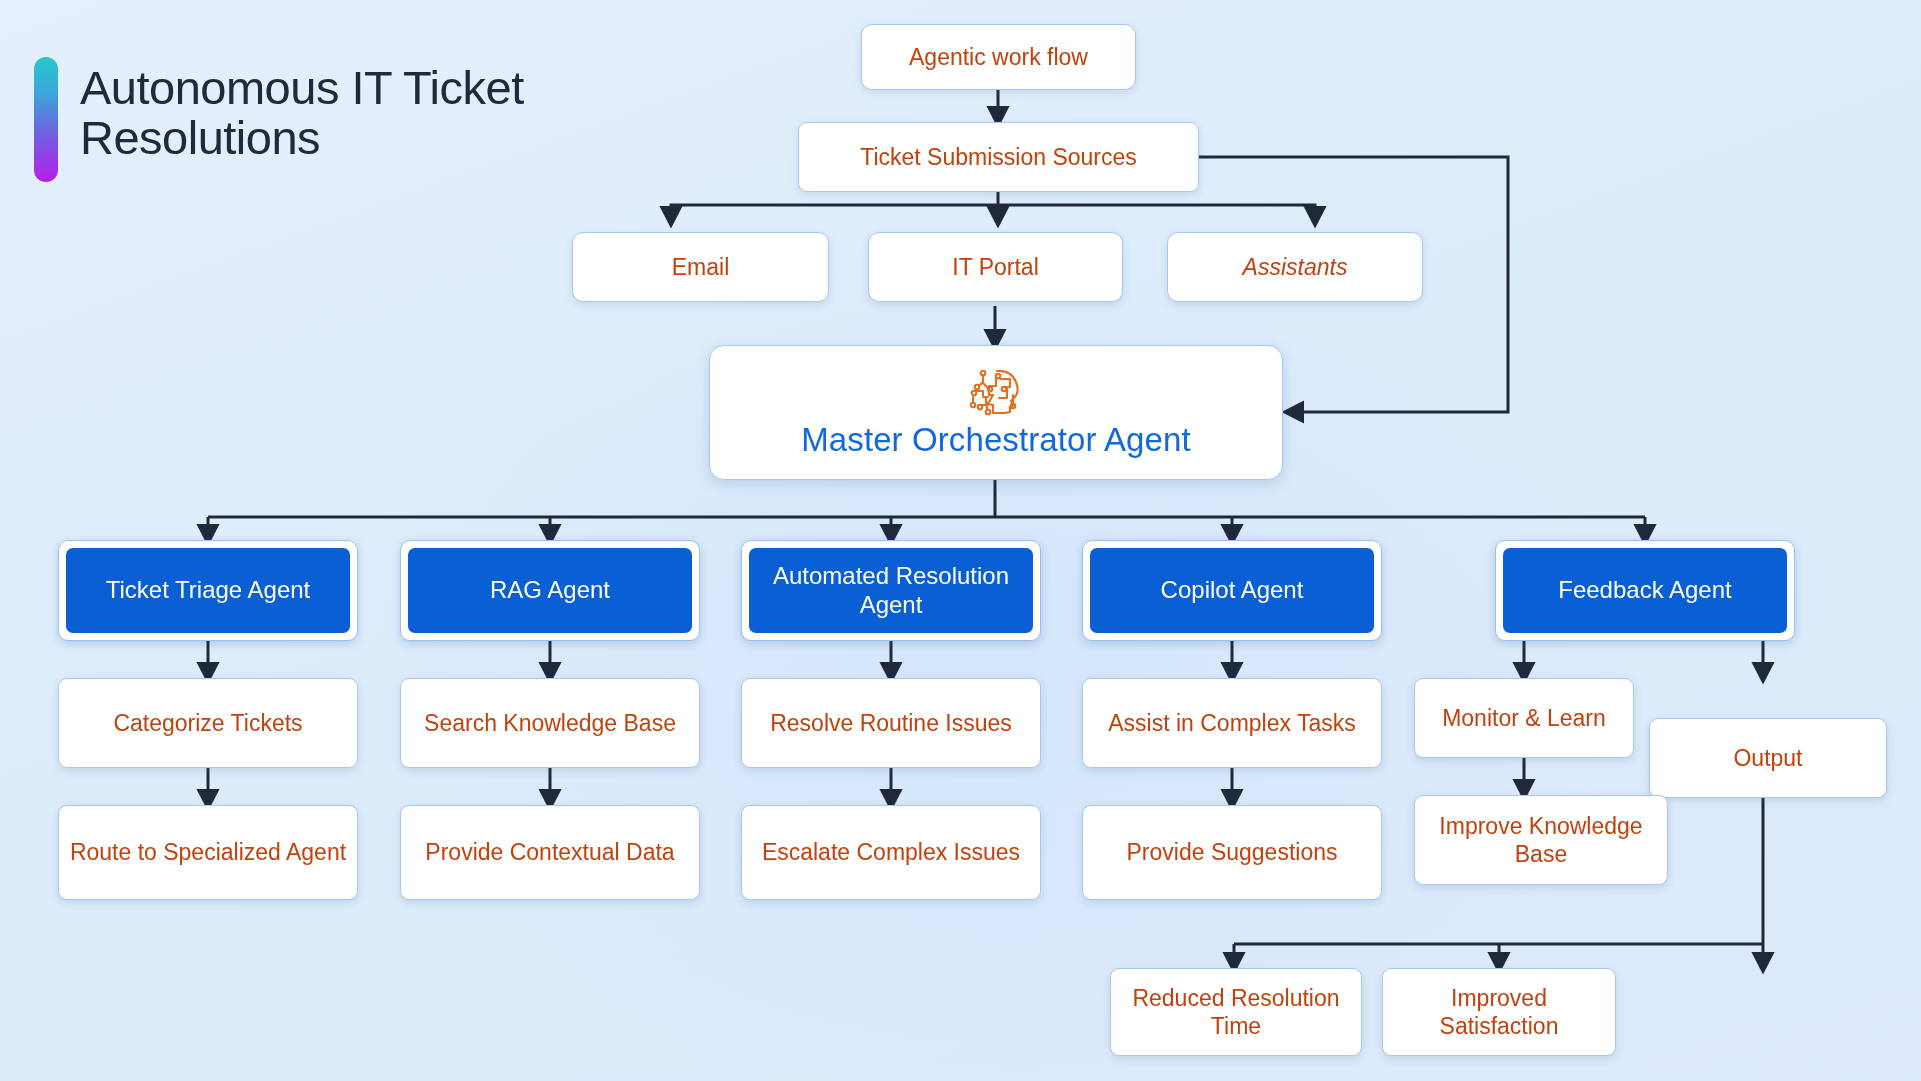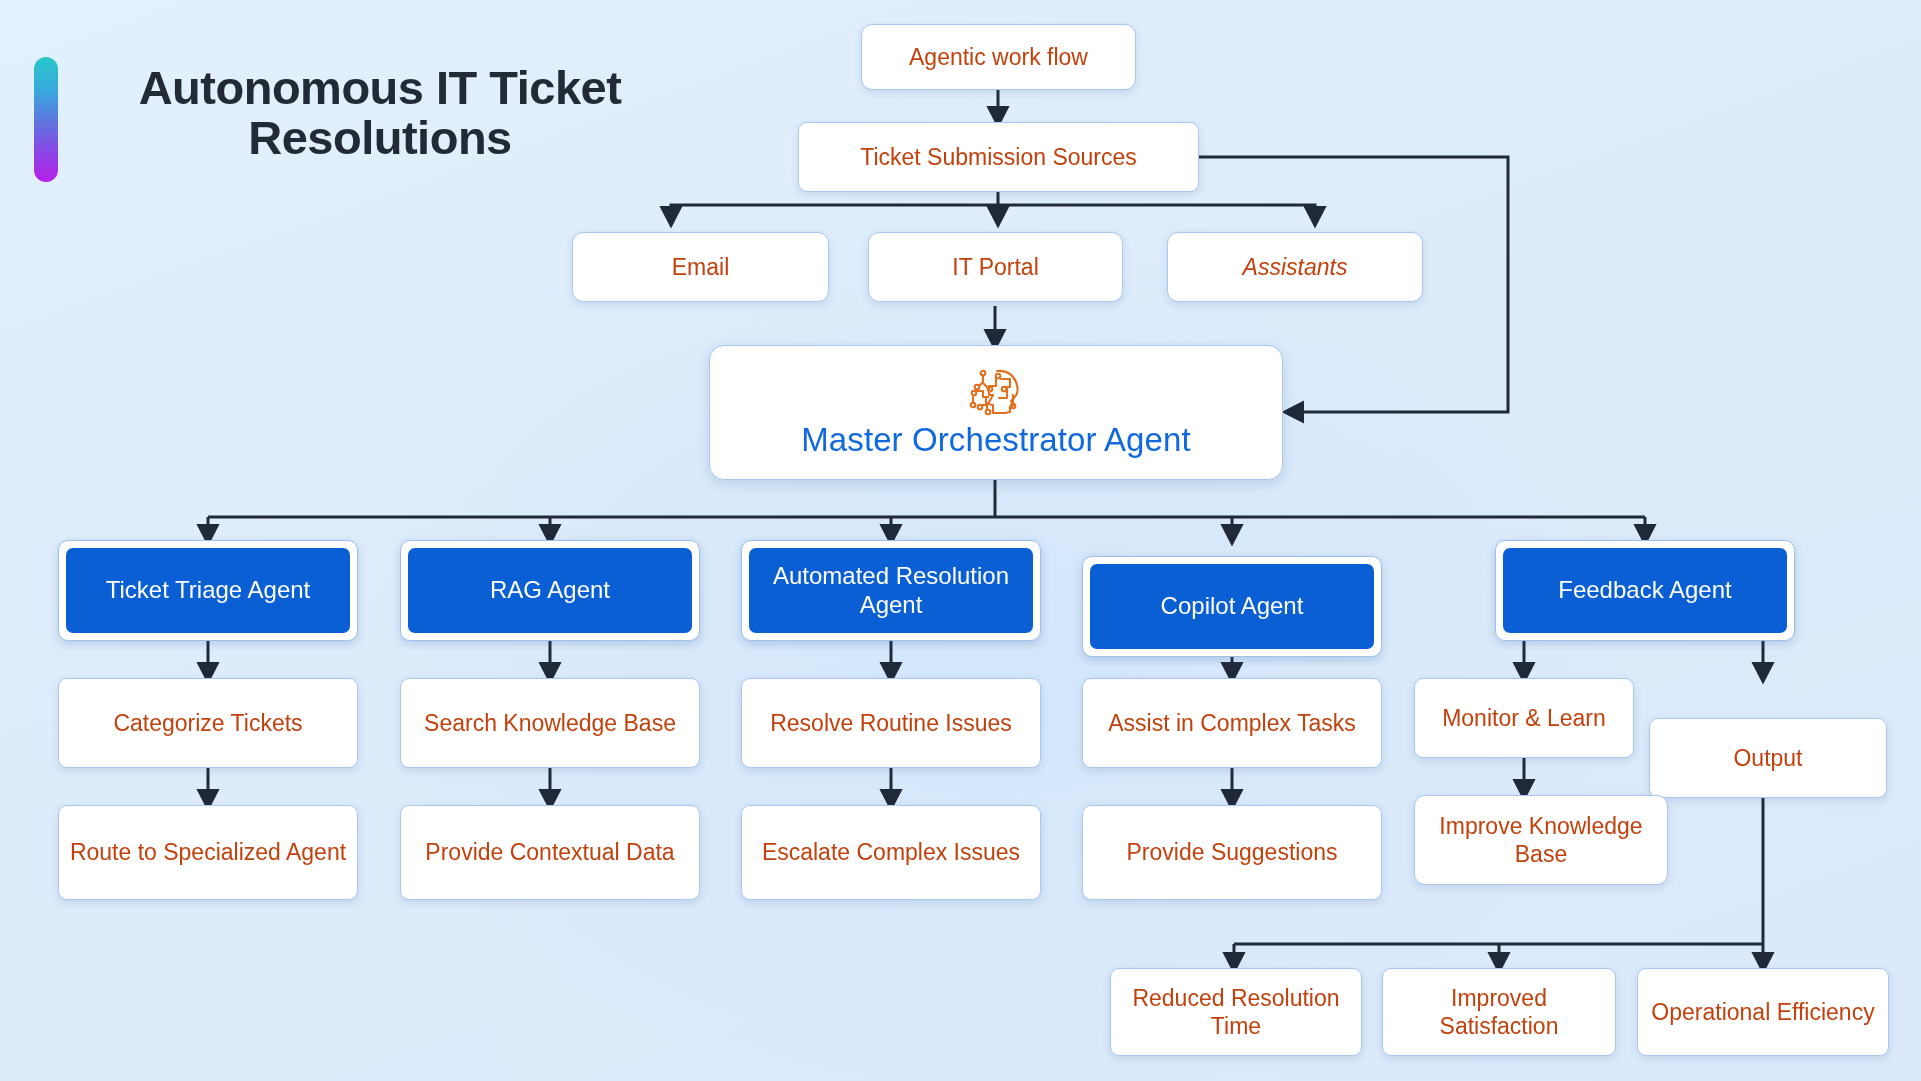--- a/index.html
+++ b/index.html
@@ -14,22 +14,22 @@
     background:
       radial-gradient(900px 620px at 52% 62%, #d3e6fa 0%, rgba(211,230,250,0) 70%),
       linear-gradient(160deg,#e3f0fd 0%, #ddecfb 45%, #dbe9fa 100%);
   }
   #wires{position:absolute;inset:0;width:1921px;height:1081px;pointer-events:none;}
 
   
   .title-wrap{position:absolute;left:34px;top:57px;display:flex;align-items:flex-start;gap:22px;}
   .accent-bar{width:24px;height:125px;border-radius:14px;
     background:linear-gradient(180deg,#28c7c9 0%,#3aa7dd 28%,#5f74de 52%,#8a46e6 76%,#b81ee8 100%);}
-  .title-text{font-size:47px;line-height:1.07;font-weight:bold;color:#222a36;letter-spacing:-.5px;
-    max-width:600px;padding-top:6px;text-align:center;}
+  .title-text{font-size:47px;line-height:1.07;font-weight:normal;color:#222a36;letter-spacing:-.5px;
+    max-width:600px;padding-top:6px;}
 
   
   .node{position:absolute;box-sizing:border-box;background:#ffffff;border:1px solid #a9c7ef;
     border-radius:9px;display:flex;align-items:center;justify-content:center;text-align:center;
     color:#c2410c;font-size:23px;line-height:1.22;padding:6px 10px;
     box-shadow:0 3px 9px rgba(60,95,150,.16);}
   .node.soft{border-radius:11px;}
 
   
   .master{position:absolute;box-sizing:border-box;background:#fff;border:1px solid #a9c7ef;
@@ -146,37 +146,36 @@
 
   <div class="agent" style="left:58px;top:540px;width:300px;height:101px;">
     <div class="agent-inner">Ticket Triage Agent</div>
   </div>
   <div class="agent" style="left:400px;top:540px;width:300px;height:101px;">
     <div class="agent-inner">RAG Agent</div>
   </div>
   <div class="agent" style="left:741px;top:540px;width:300px;height:101px;">
     <div class="agent-inner">Automated Resolution Agent</div>
   </div>
-  <div class="agent" style="left:1082px;top:540px;width:300px;height:101px;margin-top:16px;">
+  <div class="agent" style="left:1082px;top:540px;width:300px;height:101px;">
     <div class="agent-inner">Copilot Agent</div>
   </div>
   <div class="agent" style="left:1495px;top:540px;width:300px;height:101px;">
     <div class="agent-inner">Feedback Agent</div>
   </div>
 
   <div class="node" style="left:58px;top:678px;width:300px;height:90px;">Categorize Tickets</div>
   <div class="node" style="left:400px;top:678px;width:300px;height:90px;">Search Knowledge Base</div>
   <div class="node" style="left:1082px;top:678px;width:300px;height:90px;">Assist in Complex Tasks</div>
   <div class="node" style="left:741px;top:678px;width:300px;height:90px;">Resolve Routine Issues</div>
   <div class="node" style="left:1414px;top:678px;width:220px;height:80px;">Monitor &amp; Learn</div>
   <div class="node" style="left:1649px;top:678px;width:238px;height:80px;margin-top:40px;">Output</div>
 
   <div class="node" style="left:58px;top:805px;width:300px;height:95px;">Route to Specialized Agent</div>
   <div class="node" style="left:400px;top:805px;width:300px;height:95px;">Provide Contextual Data</div>
   <div class="node" style="left:741px;top:805px;width:300px;height:95px;">Escalate Complex Issues</div>
   <div class="node" style="left:1082px;top:805px;width:300px;height:95px;">Provide Suggestions</div>
-  <div class="node" style="left:1414px;top:795px;width:254px;height:90px;border-radius:11px;">Improve Knowledge Base</div>
+  <div class="node" style="left:1414px;top:795px;width:254px;height:90px;">Improve Knowledge Base</div>
 
   <div class="node" style="left:1110px;top:968px;width:252px;height:88px;">Reduced Resolution Time</div>
   <div class="node" style="left:1382px;top:968px;width:234px;height:88px;">Improved Satisfaction</div>
-  <div class="node" style="left:1637px;top:968px;width:252px;height:88px;">Operational Efficiency</div>
 
 </div>
 
 </body></html>

